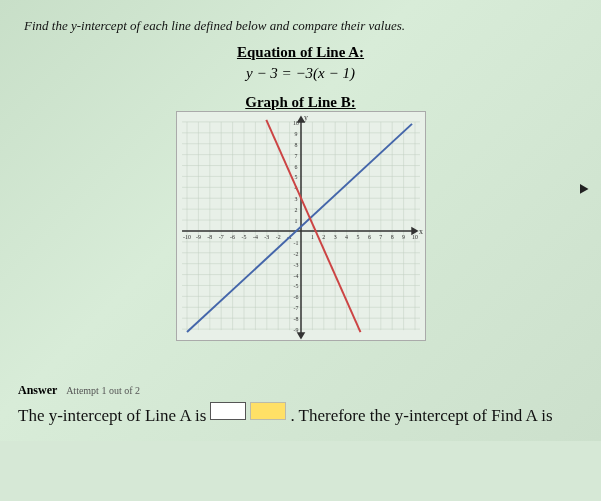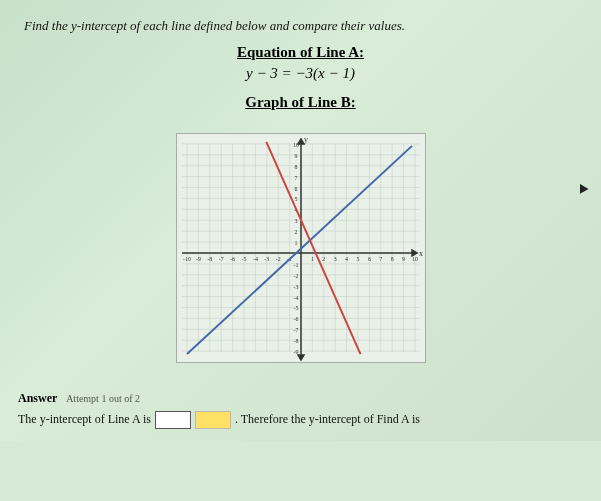--- a/index.html
+++ b/index.html
@@ -39,21 +39,21 @@
     .eq-formula {
       font-size: 15px;
       font-style: italic;
       margin-bottom: 12px;
       text-align: center;
     }
     .graph-title {
       font-size: 15px;
       font-weight: bold;
       text-decoration: underline;
-      margin-bottom: 22px;
+      margin-bottom: 0;
       text-align: center;
     }
     .graph-container {
       width: 250px;
       height: 230px;
       background: #e8f0e8;
       border: 1px solid #aaa;
       position: relative;
       overflow: hidden;
     }
@@ -73,24 +73,24 @@
       font-weight: bold;
       margin-bottom: 4px;
     }
     .attempt-label {
       font-size: 10px;
       color: #555;
       font-weight: normal;
       margin-left: 6px;
     }
     .answer-row {
-      font-size: 12px;
+      font-size: 17px;
       color: #111;
       display: flex;
-      align-items: flex-end;
+      align-items: flex-start;
       flex-wrap: wrap;
       gap: 4px;
       line-height: 1.6;
     }
     .answer-box {
       display: inline-block;
       width: 36px;
       height: 18px;
       border: 1px solid #555;
       background: #fff;

